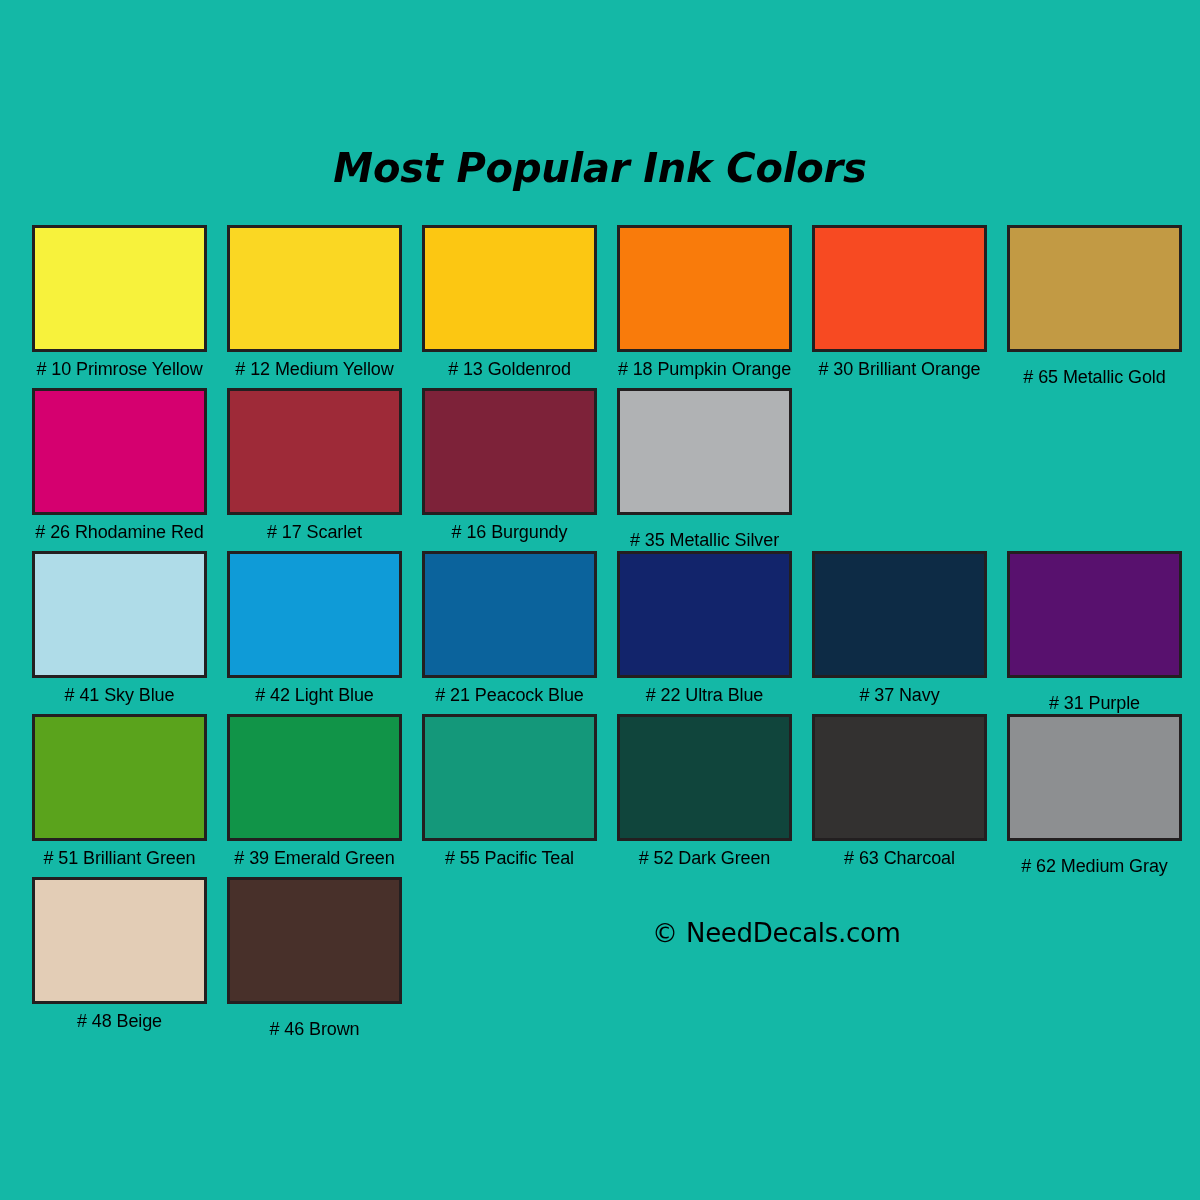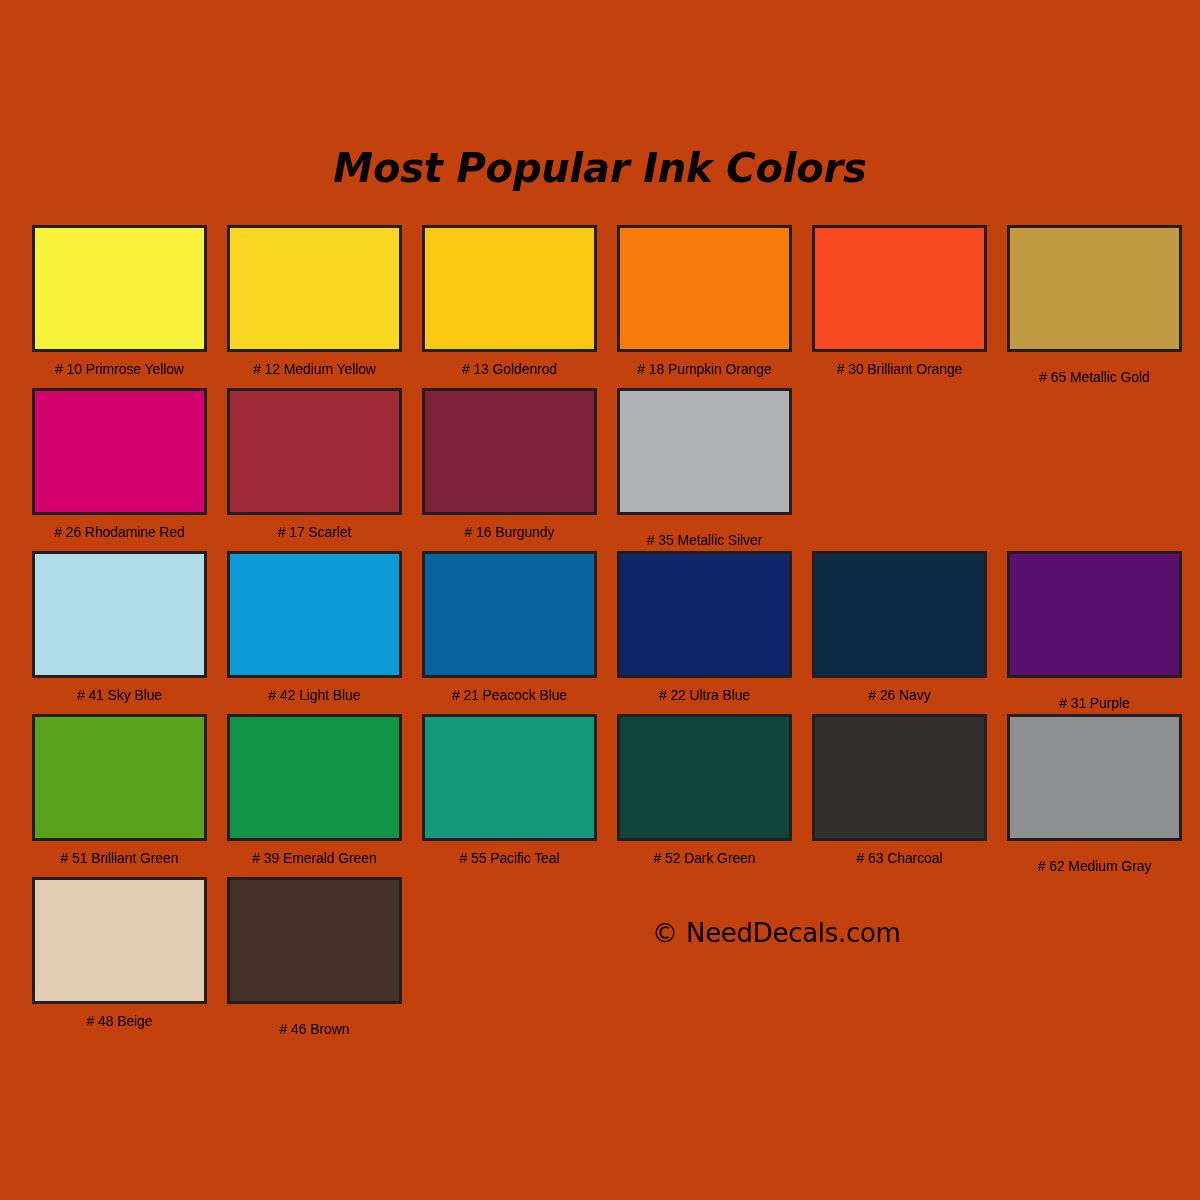--- a/index.html
+++ b/index.html
@@ -16,21 +16,21 @@
     overflow: hidden;
     position: relative;
   }
 
   #chart-page {
     position: absolute;
     left: 0;
     top: 0;
     width: 1200px;
     height: 1200px;
-    background: #c2410c;
+    background: #14b8a6;
   }
 
   #page-title {
     position: absolute;
     left: 0;
     top: 144px;
     width: 1200px;
     text-align: center;
     font-family: "DejaVu Sans", "Liberation Sans", sans-serif;
     font-size: 40px;
@@ -74,21 +74,21 @@
     border: 3px solid #231f20;
     background: #cccccc;
   }
 
   .swatch-label {
     margin-top: 6px;
     height: 22px;
     line-height: 22px;
     text-align: center;
     font-family: "Liberation Sans", sans-serif;
-    font-size: 14px;
+    font-size: 18px;
     font-weight: normal;
     color: #000000;
     white-space: nowrap;
     letter-spacing: -0.1px;
   }
 
   #brand-mark {
     position: absolute;
     left: 652px;
     top: 918px;
@@ -174,21 +174,21 @@
         <div class="swatch-cell">
           <div class="swatch-chip" style="background: rgb(11, 99, 156); border-color: rgb(35, 31, 32);"></div>
           <div class="swatch-label"># 21 Peacock Blue</div>
         </div>
         <div class="swatch-cell">
           <div class="swatch-chip" style="background: rgb(18, 36, 107); border-color: rgb(35, 31, 32);"></div>
           <div class="swatch-label"># 22 Ultra Blue</div>
         </div>
         <div class="swatch-cell">
           <div class="swatch-chip" style="background: rgb(13, 43, 69); border-color: rgb(35, 31, 32);"></div>
-          <div class="swatch-label"># 26 Navy</div>
+          <div class="swatch-label"># 37 Navy</div>
         </div>
         <div class="swatch-cell">
           <div class="swatch-chip" style="background: rgb(88, 17, 110); border-color: rgb(35, 31, 32);"></div>
           <div class="swatch-label"># 31 Purple</div>
         </div>
       </div>
       <div class="swatch-row">
         <div class="swatch-cell">
           <div class="swatch-chip" style="background: rgb(90, 163, 28); border-color: rgb(35, 31, 32);"></div>
           <div class="swatch-label"># 51 Brilliant Green</div>

